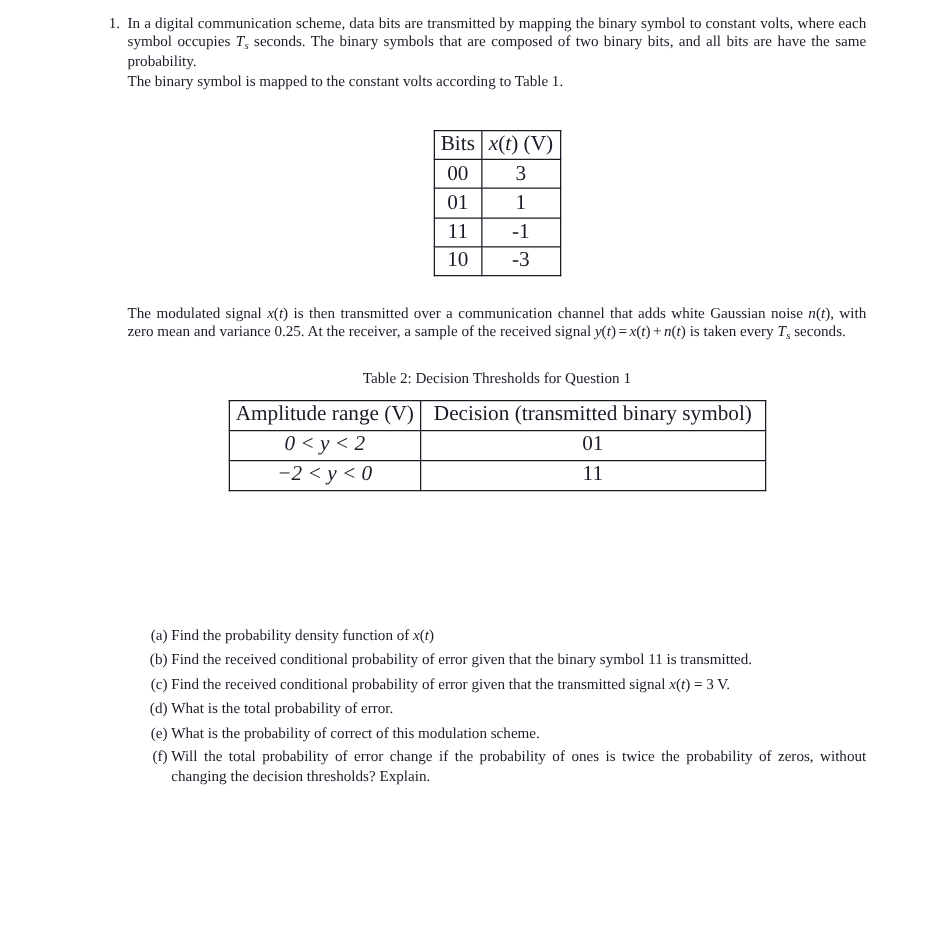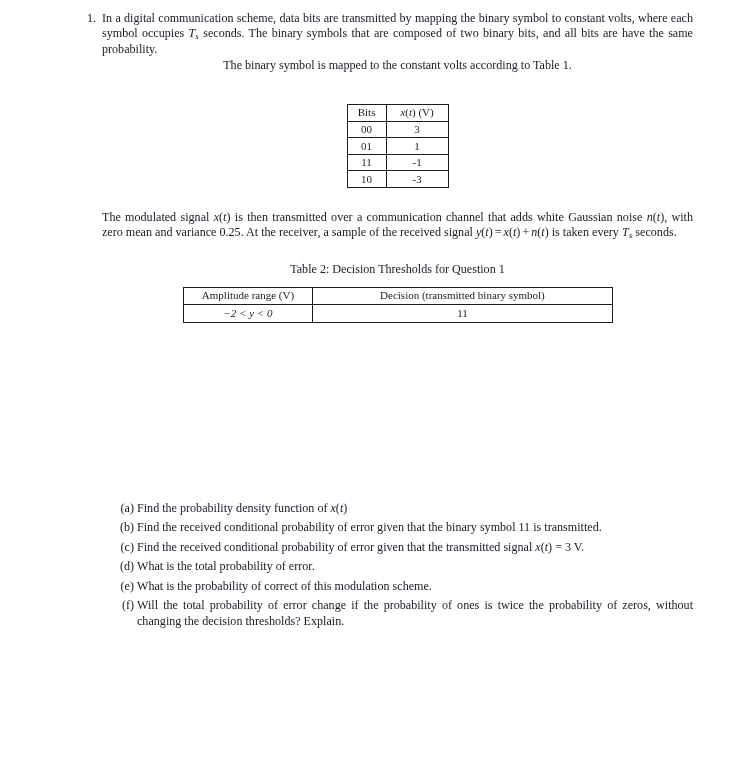--- a/index.html
+++ b/index.html
@@ -42,21 +42,21 @@
   .problem-body {
     margin-left: 15px;
     width: 591px;
   }
 
   p {
     margin: 0;
     text-align: justify;
     text-justify: inter-word;
   }
-  p.noj { text-align: center; }
+  p.noj { text-align: left; }
 
   .para-block { margin-bottom: 0; }
 
   
   .gap-para { height: 11px; }
 
   
   .mi {
     font-family: "Liberation Serif", "DejaVu Serif", serif;
     font-style: italic;
@@ -74,21 +74,21 @@
   .caption {
     text-align: center;
     width: 100%;
     margin: 0;
   }
 
   
   .tbl-wrap { width: 100%; display: flex; justify-content: center; }
   table {
     border-collapse: collapse;
-    font-size: 11px;
+    font-size: 17px;
     line-height: 1.1;
   }
   table td, table th {
     border: 0.8px solid #1a1a26;
     padding: 1.5px 6px 2.5px 6px;
     text-align: center;
     font-weight: normal;
     white-space: nowrap;
   }
 
@@ -193,20 +193,24 @@
       <div class="tbl-wrap">
         <table id="table-thresholds">
           <thead>
             <tr>
               <th class="col-range">Amplitude range (V)</th>
               <th class="col-dec">Decision (transmitted binary symbol)</th>
             </tr>
           </thead>
           <tbody>
             <tr>
+              <td class="mi">0 &lt; y &lt; 2</td>
+              <td>01</td>
+            </tr>
+            <tr>
               <td class="mi">−2 &lt; y &lt; 0</td>
               <td>11</td>
             </tr>
           </tbody>
         </table>
       </div>
 
     </div>
   </div>
 

